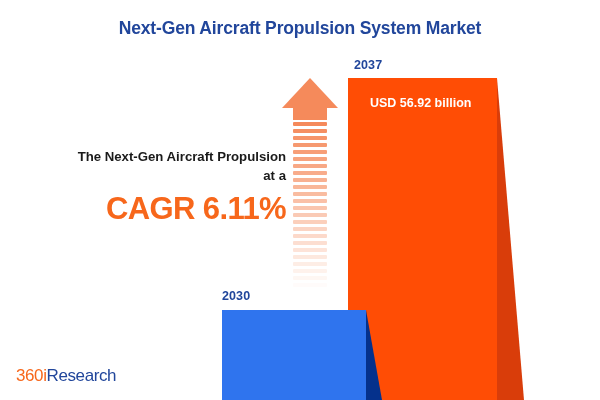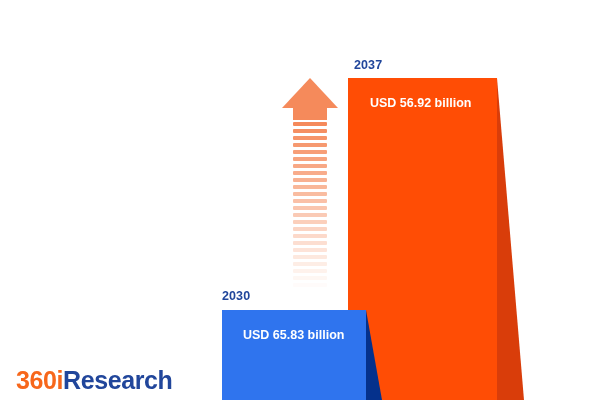--- a/index.html
+++ b/index.html
@@ -159,35 +159,39 @@
     clip-path: polygon(0 0, 100% 100%, 100% 100%, 0 100%);
   }
   #year-2023 { left: 222px; top: 289px; }
   #value-2023 { left: 243px; top: 328px; }
 
   
   .logo {
     position: absolute;
     left: 16px;
     top: 366px;
-    font-size: 25px;
-    font-weight: bold;
+    font-size: 17px;
+    font-weight: normal;
     letter-spacing: -0.4px;
   }
   .logo .logo-360 { color: #F7671B; }
   .logo .logo-i { color: #F7671B; }
   .logo .logo-research { color: #21469B; }
 </style>
 </head>
 <body>
 
 <div id="infographic">
 
+  <div class="title">Next-Gen Aircraft Propulsion System Market</div>
 
   <div class="statement">
+    <div class="statement-line">The Next-Gen Aircraft Propulsion</div>
+    <div class="statement-line">at a</div>
+    <div class="cagr">CAGR 6.11%</div>
   </div>
 
   <div class="arrow-wrap">
     <div class="arrow-head"></div>
     <div class="arrow-neck"></div>
     <div class="arrow-shaft" id="arrow-shaft">
         <div class="stripe" style="opacity: 1;"></div>
         <div class="stripe" style="opacity: 0.958;"></div>
         <div class="stripe" style="opacity: 0.916;"></div>
         <div class="stripe" style="opacity: 0.873;"></div>
@@ -219,19 +223,18 @@
     <div class="bar-side"></div>
   </div>
   <div class="bar-label-year" id="year-2030">2037</div>
   <div class="bar-value" id="value-2030">USD 56.92 billion</div>
 
   <div class="bar" id="bar-2023">
     <div class="bar-front"></div>
     <div class="bar-side"></div>
   </div>
   <div class="bar-label-year" id="year-2023">2030</div>
-  <div class="bar-value" id="value-2023">USD 65.83 billion</div>
 
   <div class="logo">
     <span class="logo-360">360</span><span class="logo-i">i</span><span class="logo-research">Research</span>
   </div>
 
 </div>
 
 </body></html>

